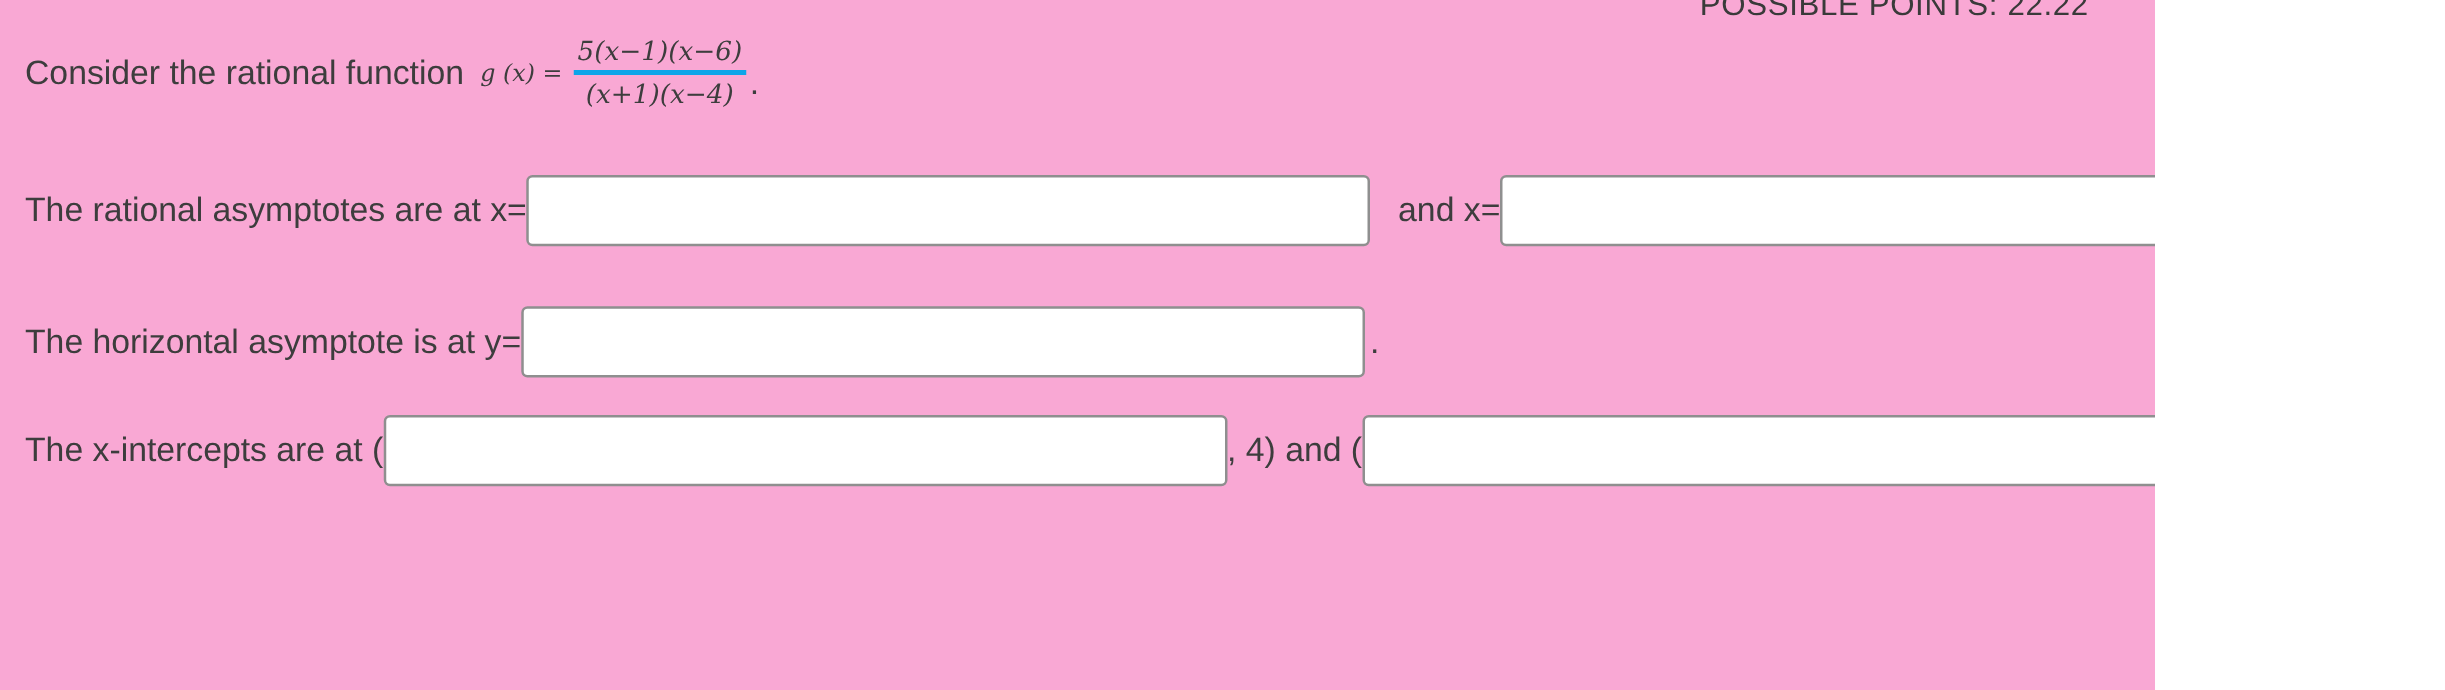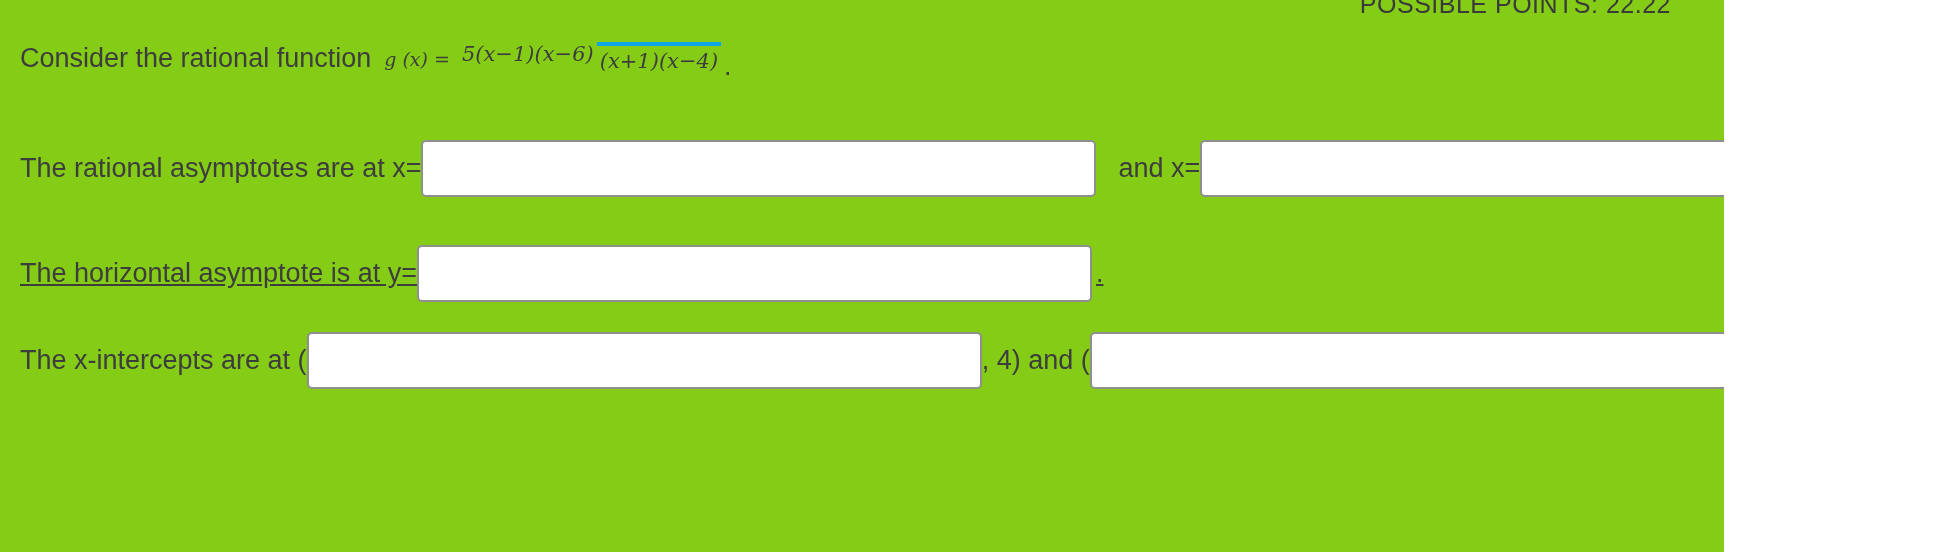--- a/index.html
+++ b/index.html
@@ -5,21 +5,21 @@
   html, body {
     margin: 0;
     padding: 0;
     background: #ffffff;
   }
   .page {
     position: relative;
     width: 1724px;
     height: 552px;
     overflow: hidden;
-    background: #84cc16;
+    background: #f9a8d4;
     font-family: "Liberation Sans", sans-serif;
     color: #3d3d3d;
   }
   .possible-points {
     position: absolute;
     top: -10px;
     right: 53px;
     font-size: 25px;
     letter-spacing: 0.5px;
     color: #3a3a3a;
@@ -44,21 +44,21 @@
     font-family: "DejaVu Serif", serif;
     font-style: italic;
     font-size: 19px;
     white-space: pre;
     margin-left: 7px;
     position: relative;
     top: 1px;
   }
   .frac {
     display: inline-flex;
-    flex-direction: row;
+    flex-direction: column;
     text-align: center;
     font-family: "DejaVu Serif", serif;
     font-style: italic;
     font-size: 21px;
     margin-left: 9px;
     line-height: 1.15;
   }
   .frac .num {
     padding: 0 3px 3px 3px;
   }
@@ -78,21 +78,21 @@
     border: 2px solid #8f8f8f;
     border-radius: 5px;
     background: #ffffff;
     font-family: "Liberation Sans", sans-serif;
     font-size: 26px;
     color: #3d3d3d;
     padding: 0 10px;
     outline: none;
   }
   .row-vertical   { top: 140px; height: 57px; }
-  .row-horizontal { top: 245px; height: 57px; text-decoration: underline; }
+  .row-horizontal { top: 245px; height: 57px; }
   .row-xint       { top: 331px; height: 58px; }
   .row-yint       { top: 422px; height: 56px; }
   .gap-left  { margin-left: 22px; }
   .tail      { margin-left: 4px; }
 </style>
 </head>
 <body>
 
 <div class="page">
 

